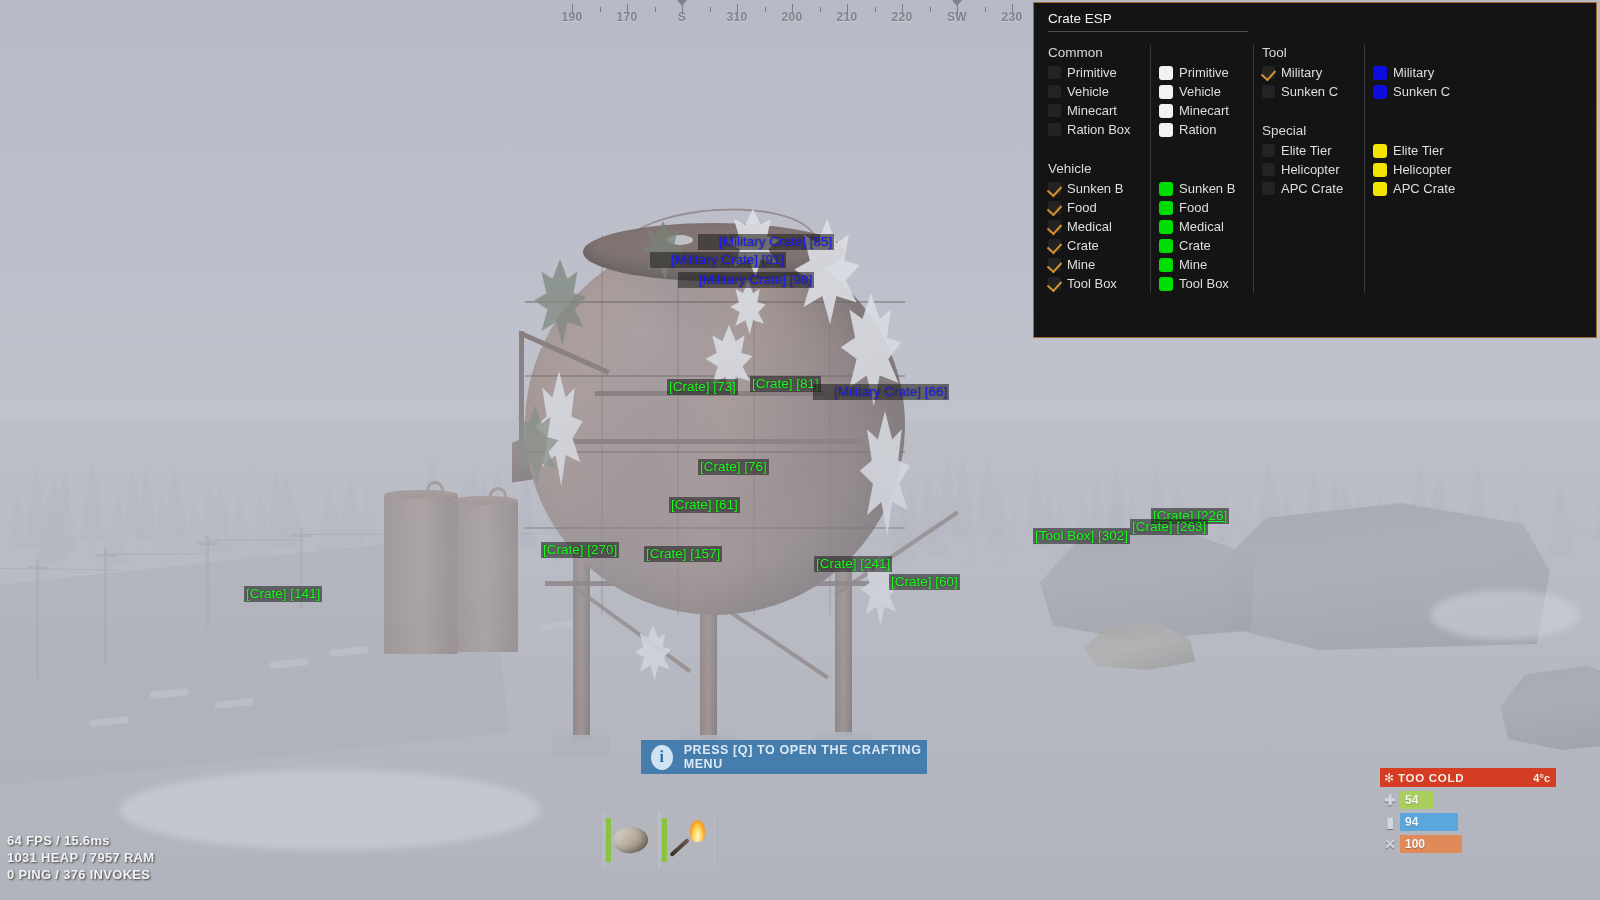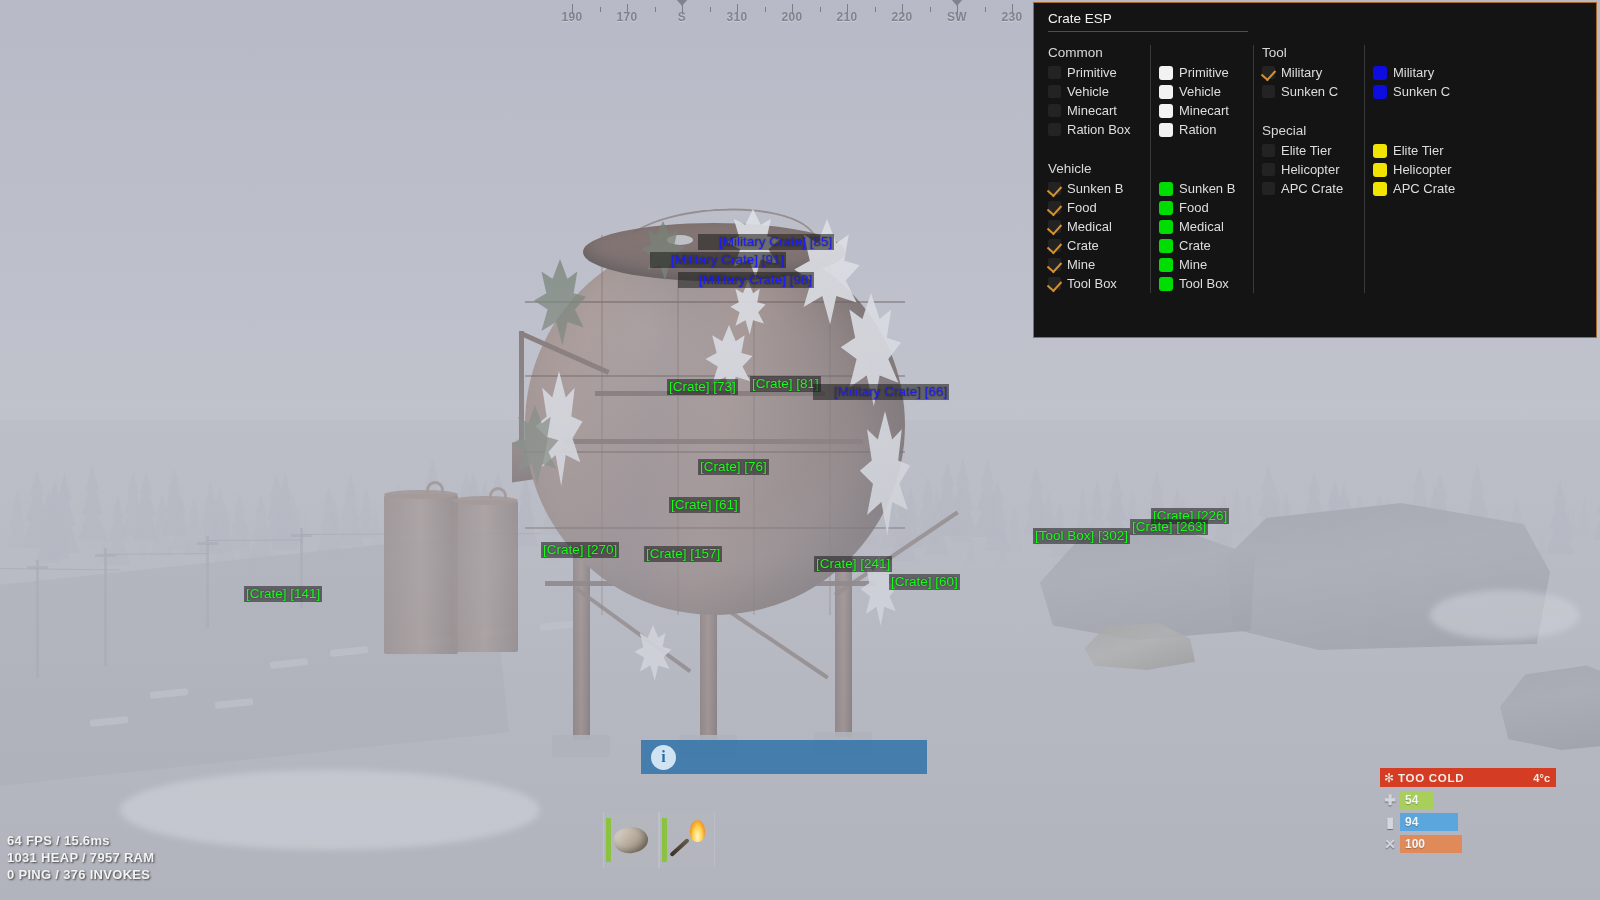--- a/index.html
+++ b/index.html
@@ -588,33 +588,34 @@
     <div class="esp green" style="left: 667px; top: 379px;">[Crate] [73]</div>
     <div class="esp green" style="left: 750px; top: 376px;">[Crate] [81]</div>
     <div class="esp blue" style="left: 813px; top: 384px;">[Military Crate] [66]</div>
     <div class="esp green" style="left: 698px; top: 459px;">[Crate] [76]</div>
     <div class="esp green" style="left: 669px; top: 497px;">[Crate] [61]</div>
     <div class="esp green" style="left: 541px; top: 542px;">[Crate] [270]</div>
     <div class="esp green" style="left: 644px; top: 546px;">[Crate] [157]</div>
     <div class="esp green" style="left: 814px; top: 556px;">[Crate] [241]</div>
     <div class="esp green" style="left: 889px; top: 574px;">[Crate] [60]</div>
     <div class="esp green" style="left: 244px; top: 586px;">[Crate] [141]</div>
-    <div class="esp green" style="left: 1151px; top: 508px;">[Crate] [226]</div>
+    <div class="esp green" style="left: 1151px; top: 508px; text-decoration: underline;">[Crate] [226]</div>
     <div class="esp green" style="left: 1130px; top: 519px;">[Crate] [263]</div>
     <div class="esp green" style="left: 1033px; top: 528px;">[Tool Box] [302]</div>
   </div>
 
 <div id="perf">
     <div>64 FPS / 15.6ms</div>
     <div>1031 HEAP / 7957 RAM</div>
     <div>0 PING / 376 INVOKES</div>
   </div>
 
 <div id="craft">
   <div class="info-circle">i</div>
+  <div class="craft-text">PRESS [Q] TO OPEN THE CRAFTING MENU</div>
 </div>
 
 <div id="hotbar">
   <div class="slot">
     <div class="cond"></div>
     <div class="rock-item"></div>
   </div>
   <div class="slot">
     <div class="cond"></div>
     <div class="torch-item">

